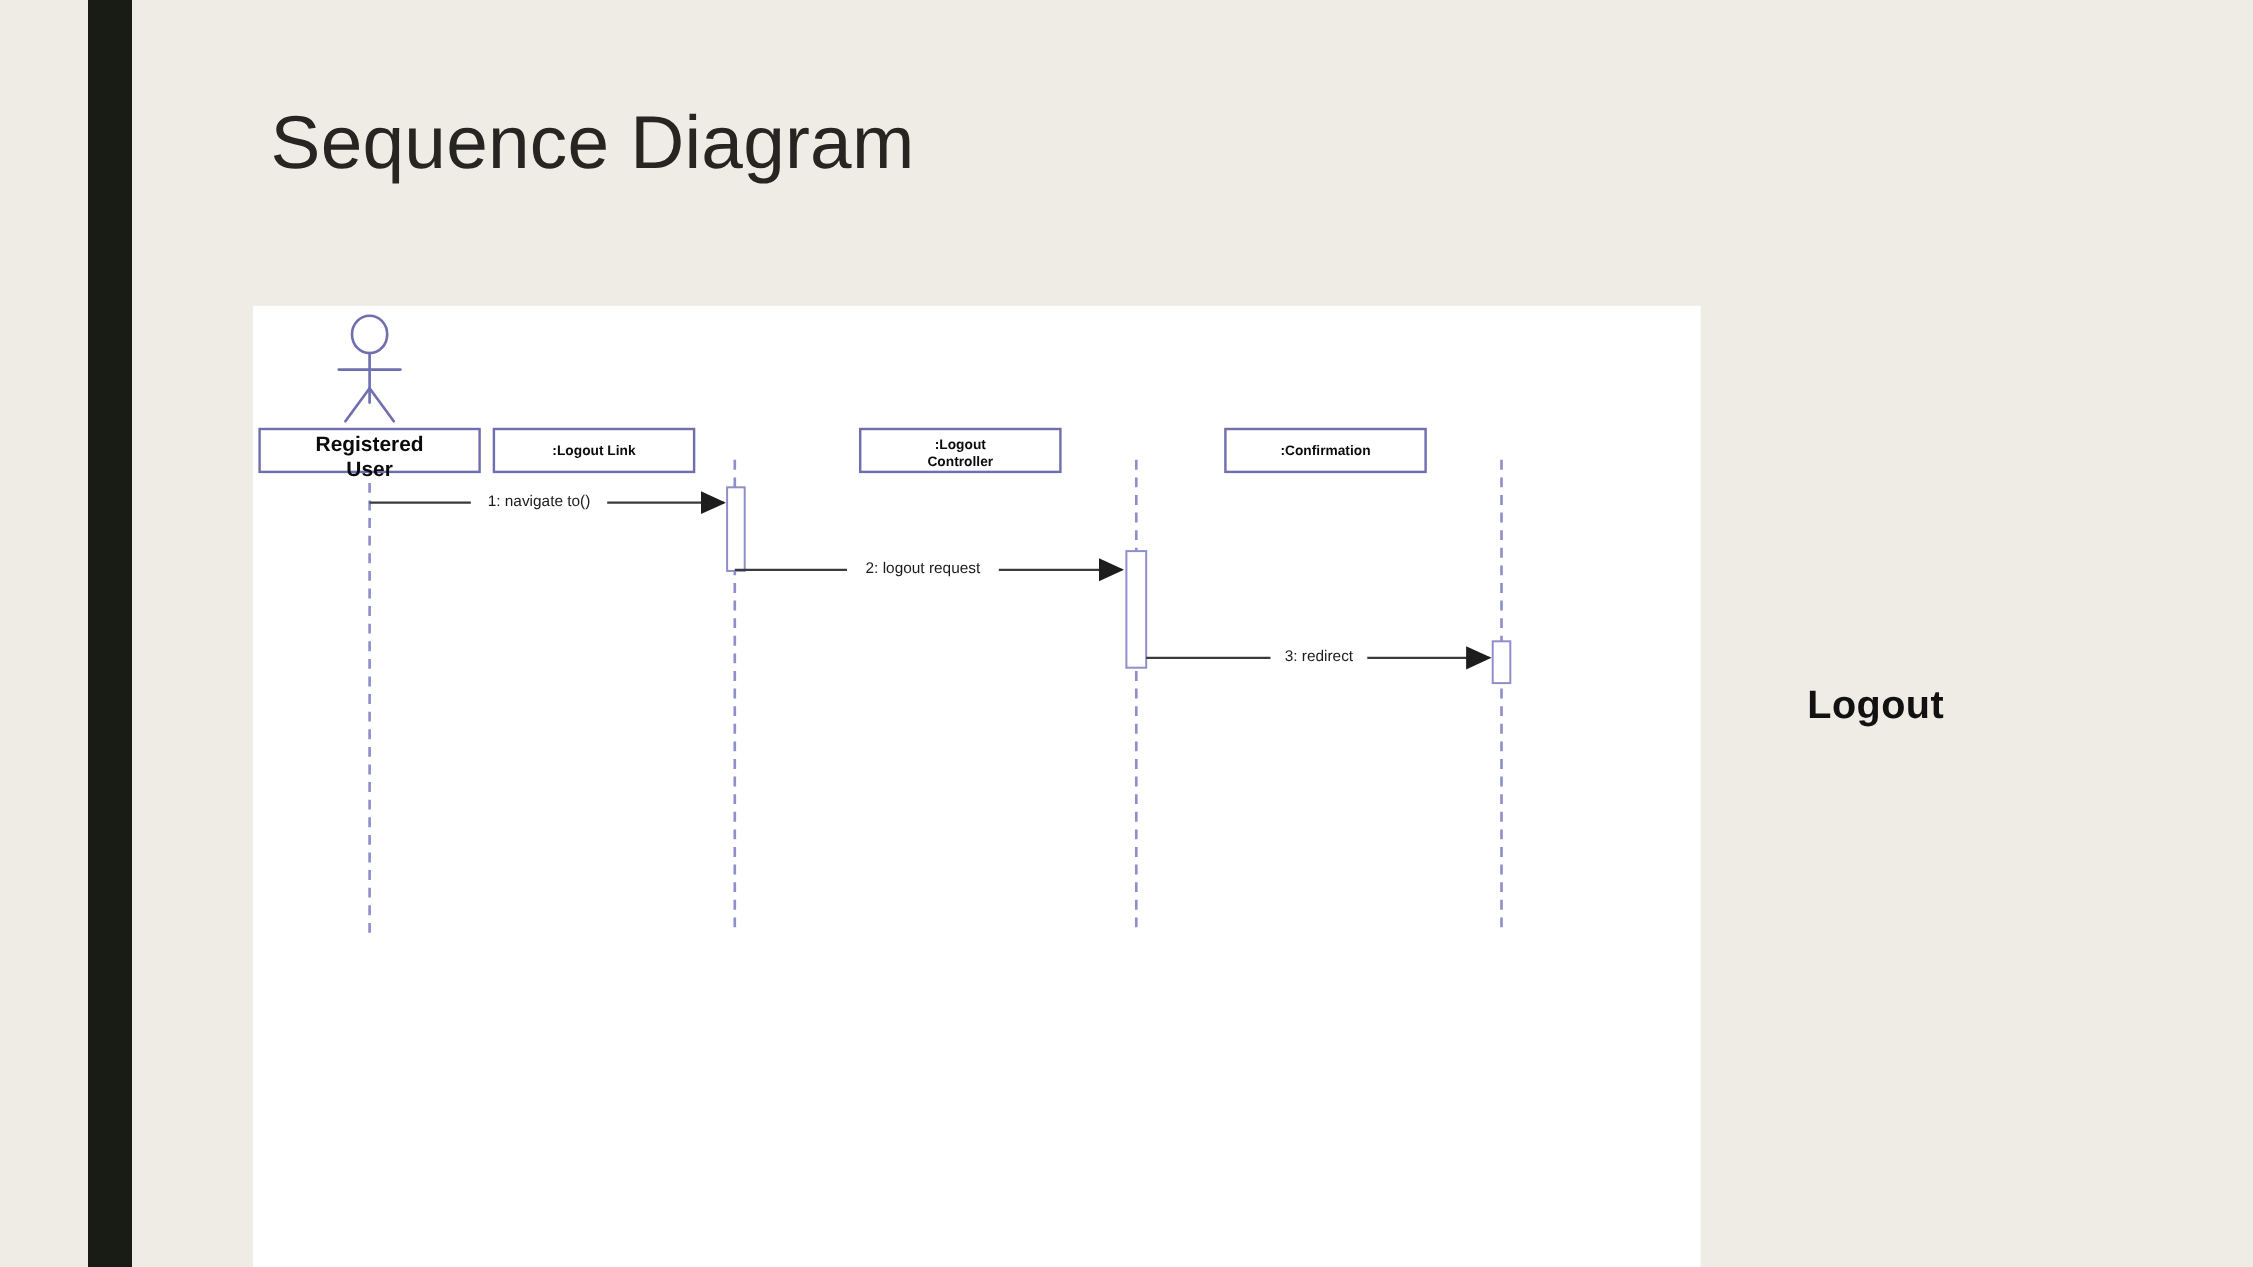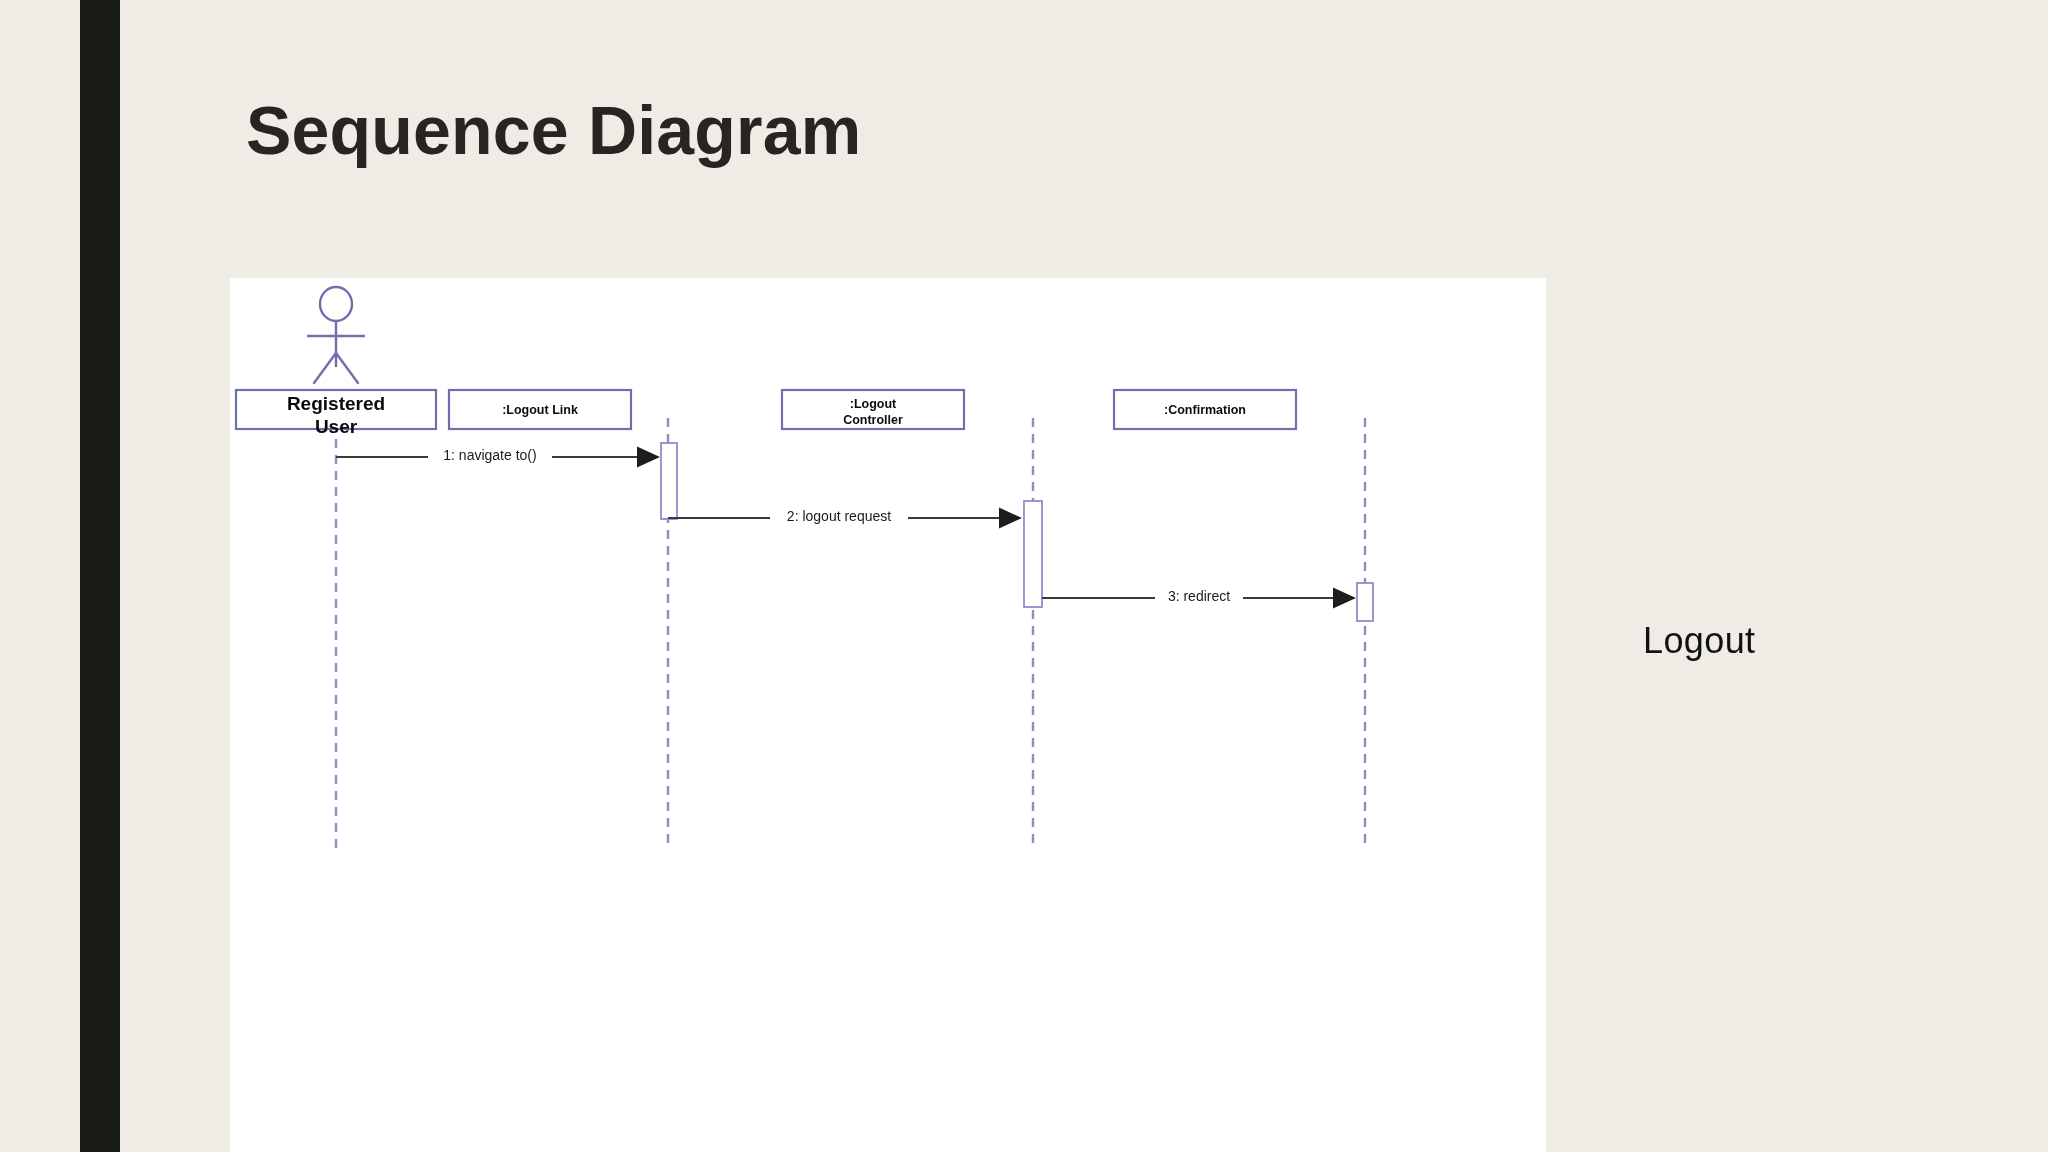--- a/index.html
+++ b/index.html
@@ -28,33 +28,33 @@
     width: 40px;
     height: 1152px;
     background: #181c15;
   }
   .slide-title {
     position: absolute;
     left: 246px;
     top: 96px;
     font-size: 68px;
     line-height: 1.0;
-    font-weight: 700;
+    font-weight: 400;
     color: #262522;
     letter-spacing: 0.2px;
     white-space: nowrap;
   }
 
   
   .side-caption {
     position: absolute;
     left: 1643px;
     top: 620px;
     font-size: 36px;
-    font-weight: 400;
+    font-weight: 700;
     color: #111111;
     letter-spacing: 0.4px;
     white-space: nowrap;
   }
 
   
   .diagram-panel {
     position: absolute;
     left: 230px;
     top: 278px;

